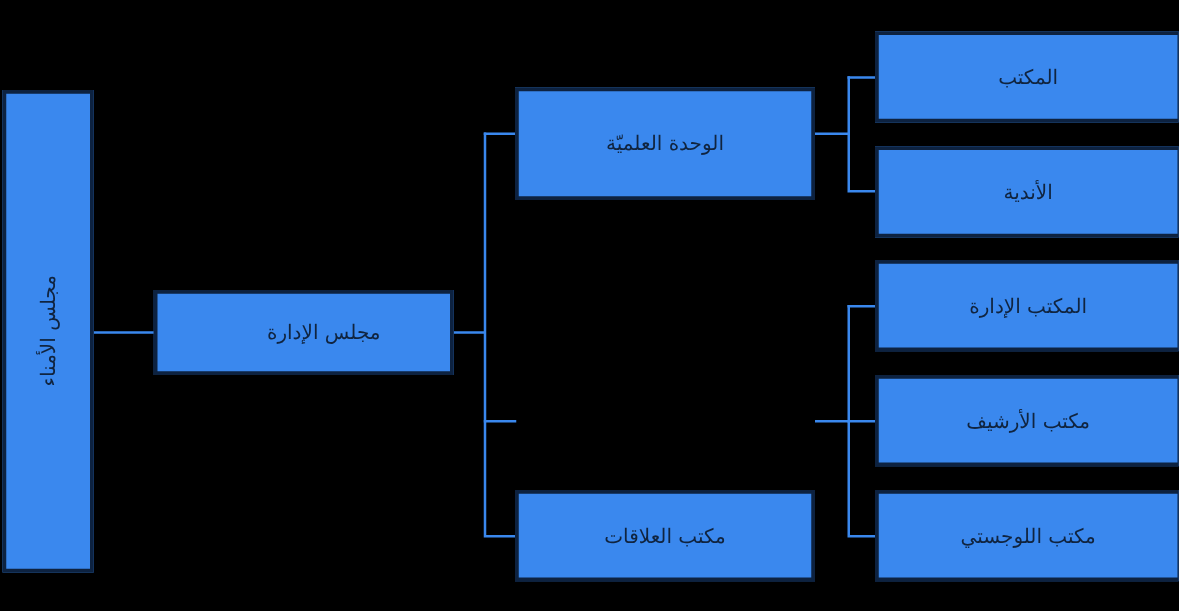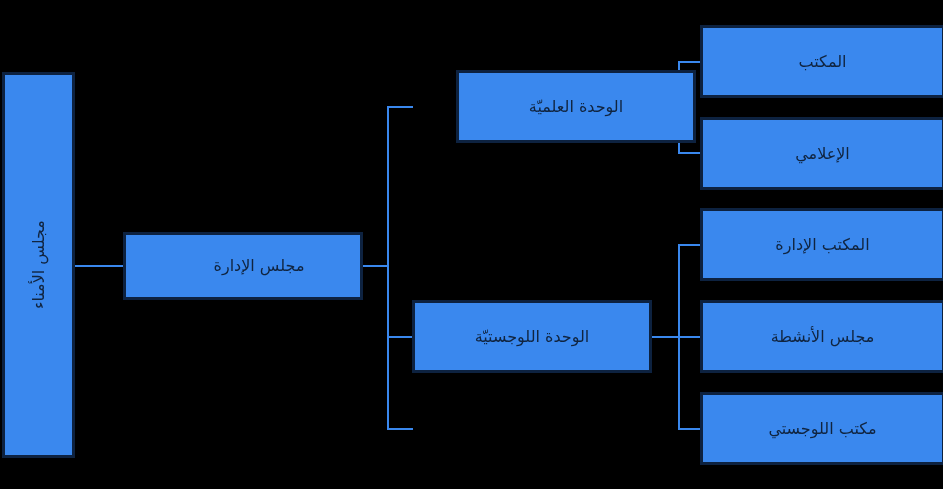--- a/index.html
+++ b/index.html
@@ -87,42 +87,42 @@
   <div class="link h" style="left:678px; top:428px; width:23px;"></div>
 
   <div class="node vertical" style="left:2px; top:72px; width:73px; height:386px;">
     <span class="node-label">مجلس الأمناء</span>
   </div>
 
   <div class="node" style="left:123px; top:232px; width:240px; height:68px;padding-left:32px;">
     <span class="node-label">مجلس الإدارة</span>
   </div>
 
-  <div class="node" style="left:412px; top:70px; width:240px; height:73px;margin-left:44px;">
+  <div class="node" style="left:412px; top:70px; width:240px; height:90px;">
     <span class="node-label">الوحدة العلميّة</span>
   </div>
 
-  <div class="node" style="left:412px; top:300px; width:240px; height:73px;">
-    <span class="node-label">الوحدة اللوجستيّة</span>
+
+  <div class="node" style="left:412px; top:392px; width:240px; height:73px;">
+    <span class="node-label">مكتب العلاقات</span>
   </div>
-
 
   <div class="node" style="left:700px; top:25px; width:245px; height:73px;">
     <span class="node-label">المكتب</span>
   </div>
 
   <div class="node" style="left:700px; top:117px; width:245px; height:73px;">
-    <span class="node-label">الإعلامي</span>
+    <span class="node-label">الأندية</span>
   </div>
 
   <div class="node" style="left:700px; top:208px; width:245px; height:73px;">
     <span class="node-label">المكتب الإدارة</span>
   </div>
 
   <div class="node" style="left:700px; top:300px; width:245px; height:73px;">
-    <span class="node-label">مجلس الأنشطة</span>
+    <span class="node-label">مكتب الأرشيف</span>
   </div>
 
   <div class="node" style="left:700px; top:392px; width:245px; height:73px;">
     <span class="node-label">مكتب اللوجستي</span>
   </div>
 
 </div>
 
 </body></html>

